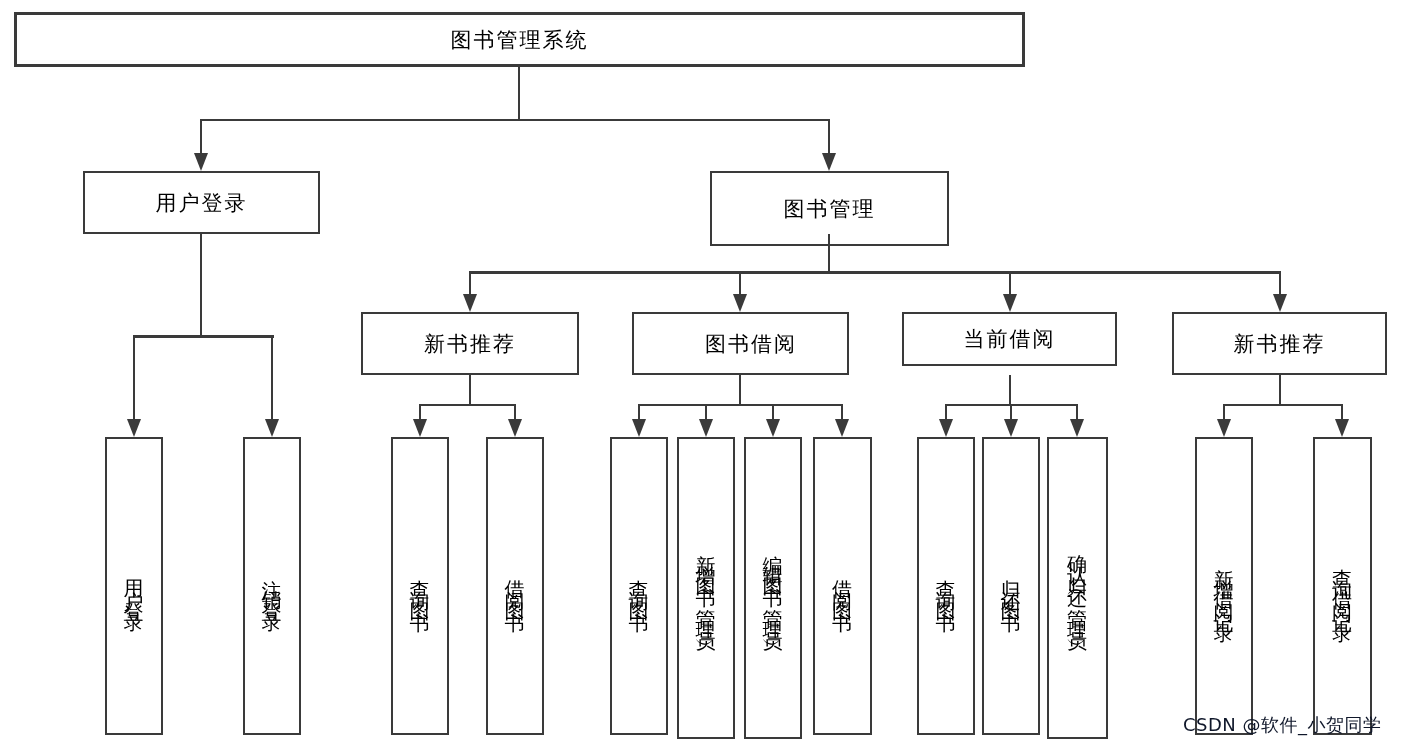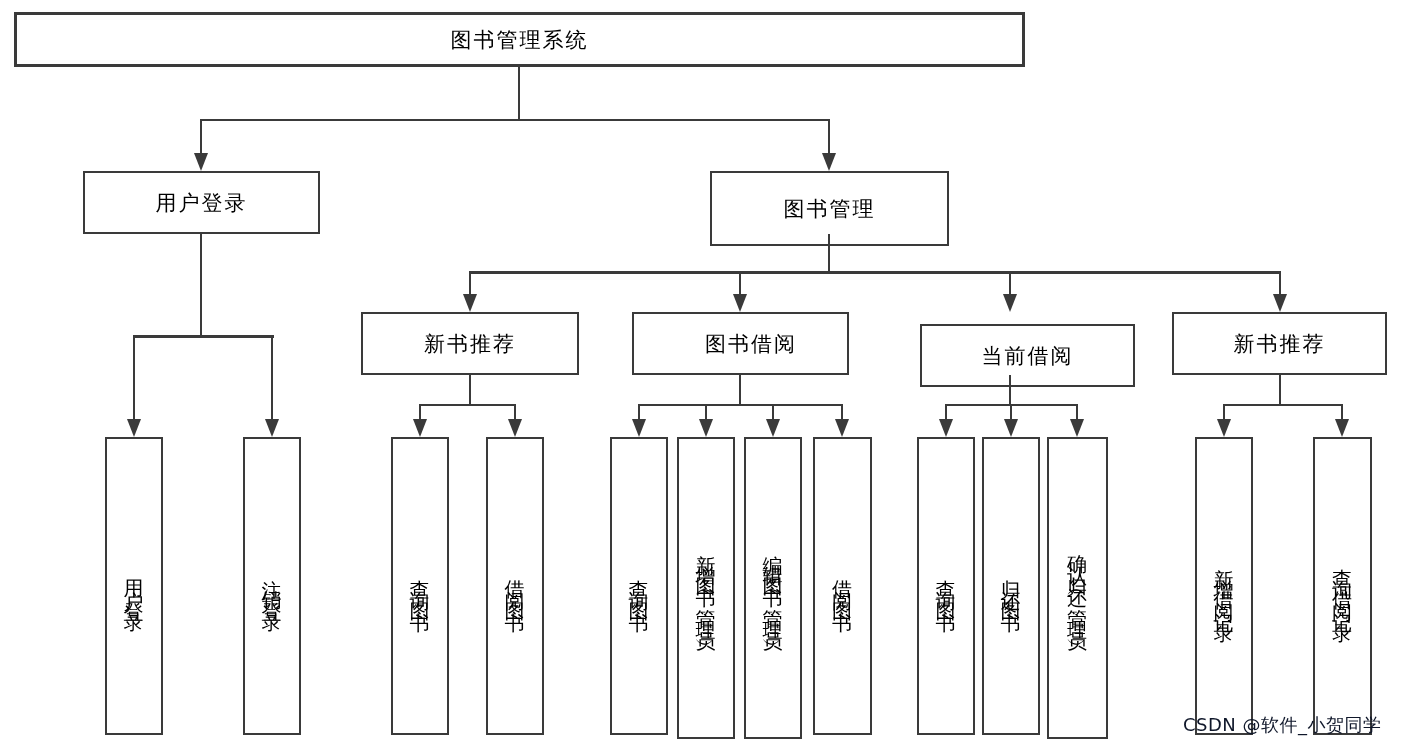--- a/index.html
+++ b/index.html
@@ -95,21 +95,21 @@
   <div class="arrow" style="left:1003px; top:294px;"></div>
   <div class="line vline" style="left:1278.75px; top:272px; height:22px;"></div>
   <div class="arrow" style="left:1273px; top:294px;"></div>
 
   <div class="box hbox" style="left:361px; top:312px; width:218px; height:63px;">
     <span>新书推荐</span>
   </div>
   <div class="box hbox" style="left:632px; top:312px; width:217px; height:63px;padding-left:21px;">
     <span>图书借阅</span>
   </div>
-  <div class="box hbox" style="left:902px; top:324px; width:215px; height:63px;margin-left:18px;">
+  <div class="box hbox" style="left:902px; top:312px; width:215px; height:54px;">
     <span>当前借阅</span>
   </div>
   <div class="box hbox" style="left:1172px; top:312px; width:215px; height:63px;">
     <span>新书推荐</span>
   </div>
 
   <div class="line vline" style="left:468.75px; top:375px; height:31px;"></div>
   <div class="line hline" style="left:418.75px; top:403.75px; width:97.5px;"></div>
   <div class="line vline" style="left:418.75px; top:405px; height:14px;"></div>
   <div class="arrow" style="left:413px; top:419px;"></div>

